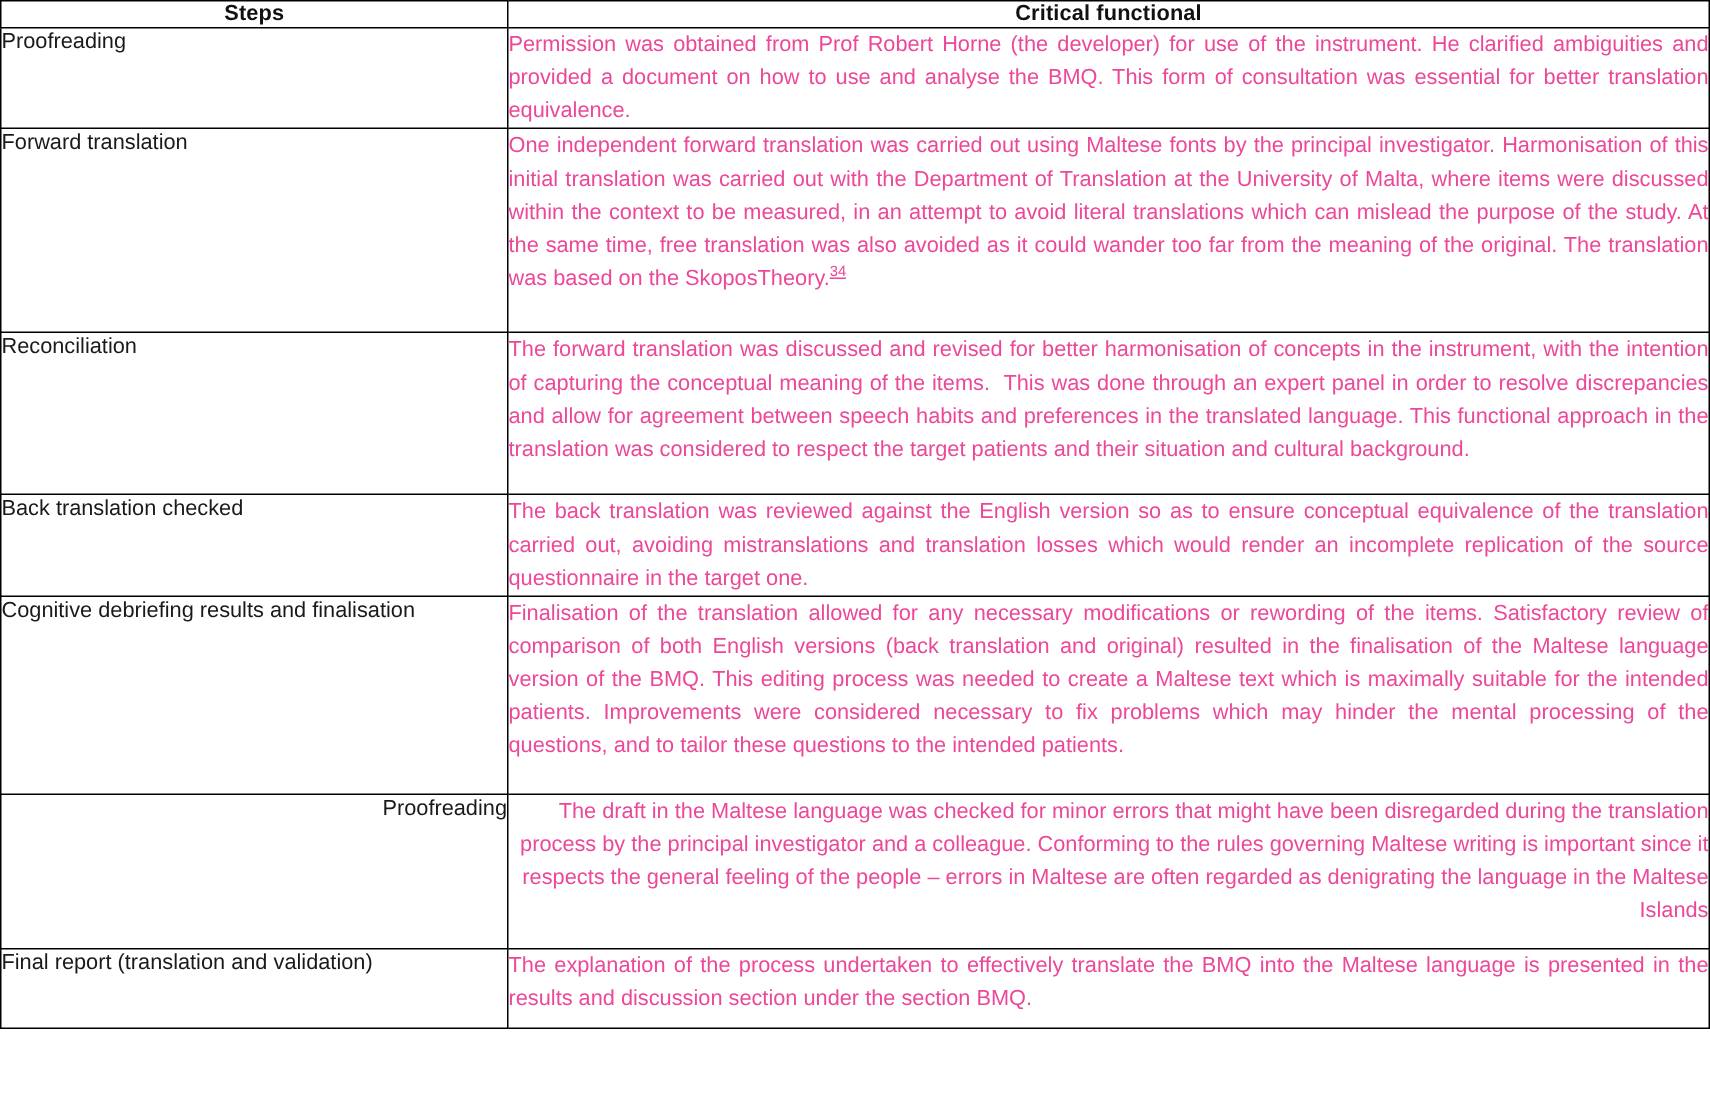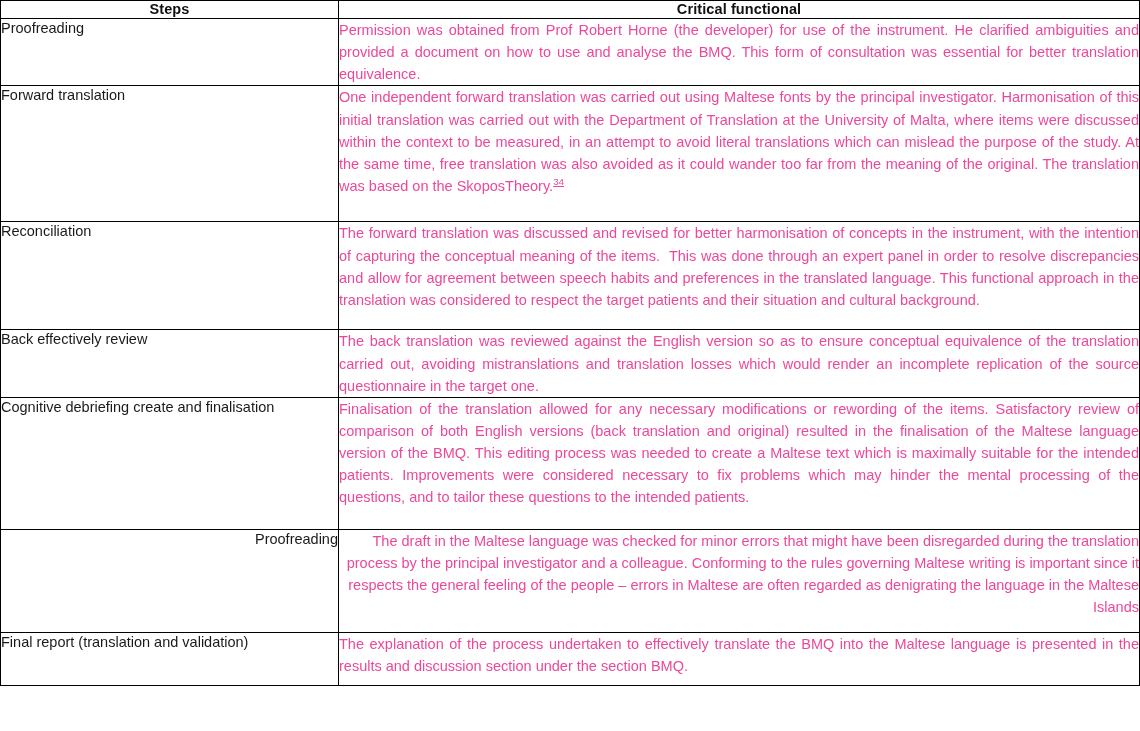--- a/index.html
+++ b/index.html
@@ -108,25 +108,25 @@
       </tr>
       <tr class="row-forward">
         <td class="step-cell">Forward translation</td>
         <td class="component-cell"><span class="para">One independent forward translation was carried out using Maltese fonts by the principal investigator. Harmonisation of this initial translation was carried out with the Department of Translation at the University of Malta, where items were discussed within the context to be measured, in an attempt to avoid literal translations which can mislead the purpose of the study. At the same time, free translation was also avoided as it could wander too far from the meaning of the original. The translation was based on the SkoposTheory.</span><sup>34</sup></td>
       </tr>
       <tr class="row-reconciliation">
         <td class="step-cell">Reconciliation</td>
         <td class="component-cell"><span class="para">The forward translation was discussed and revised for better harmonisation of concepts in the instrument, with the intention of capturing the conceptual meaning of the items.  This was done through an expert panel in order to resolve discrepancies and allow for agreement between speech habits and preferences in the translated language. This functional approach in the translation was considered to respect the target patients and their situation and cultural background.</span><sup></sup></td>
       </tr>
       <tr class="row-backreview">
-        <td class="step-cell">Back effectively review</td>
+        <td class="step-cell">Back translation checked</td>
         <td class="component-cell"><span class="para">The back translation was reviewed against the English version so as to ensure conceptual equivalence of the translation carried out, avoiding mistranslations and translation losses which would render an incomplete replication of the source questionnaire in the target one.</span><sup></sup></td>
       </tr>
       <tr class="row-cognitive">
-        <td class="step-cell">Cognitive debriefing create and finalisation</td>
+        <td class="step-cell">Cognitive debriefing results and finalisation</td>
         <td class="component-cell"><span class="para">Finalisation of the translation allowed for any necessary modifications or rewording of the items. Satisfactory review of comparison of both English versions (back translation and original) resulted in the finalisation of the Maltese language version of the BMQ. This editing process was needed to create a Maltese text which is maximally suitable for the intended patients. Improvements were considered necessary to fix problems which may hinder the mental processing of the questions, and to tailor these questions to the intended patients.</span><sup></sup></td>
       </tr>
       <tr class="row-proofreading">
         <td class="step-cell">Proofreading</td>
         <td class="component-cell"><span class="para">The draft in the Maltese language was checked for minor errors that might have been disregarded during the translation process by the principal investigator and a colleague. Conforming to the rules governing Maltese writing is important since it respects the general feeling of the people – errors in Maltese are often regarded as denigrating the language in the Maltese Islands</span><sup></sup></td>
       </tr>
       <tr class="row-final">
         <td class="step-cell">Final report (translation and validation)</td>
         <td class="component-cell"><span class="para">The explanation of the process undertaken to effectively translate the BMQ into the Maltese language is presented in the results and discussion section under the section BMQ.</span><sup></sup></td>
       </tr>

